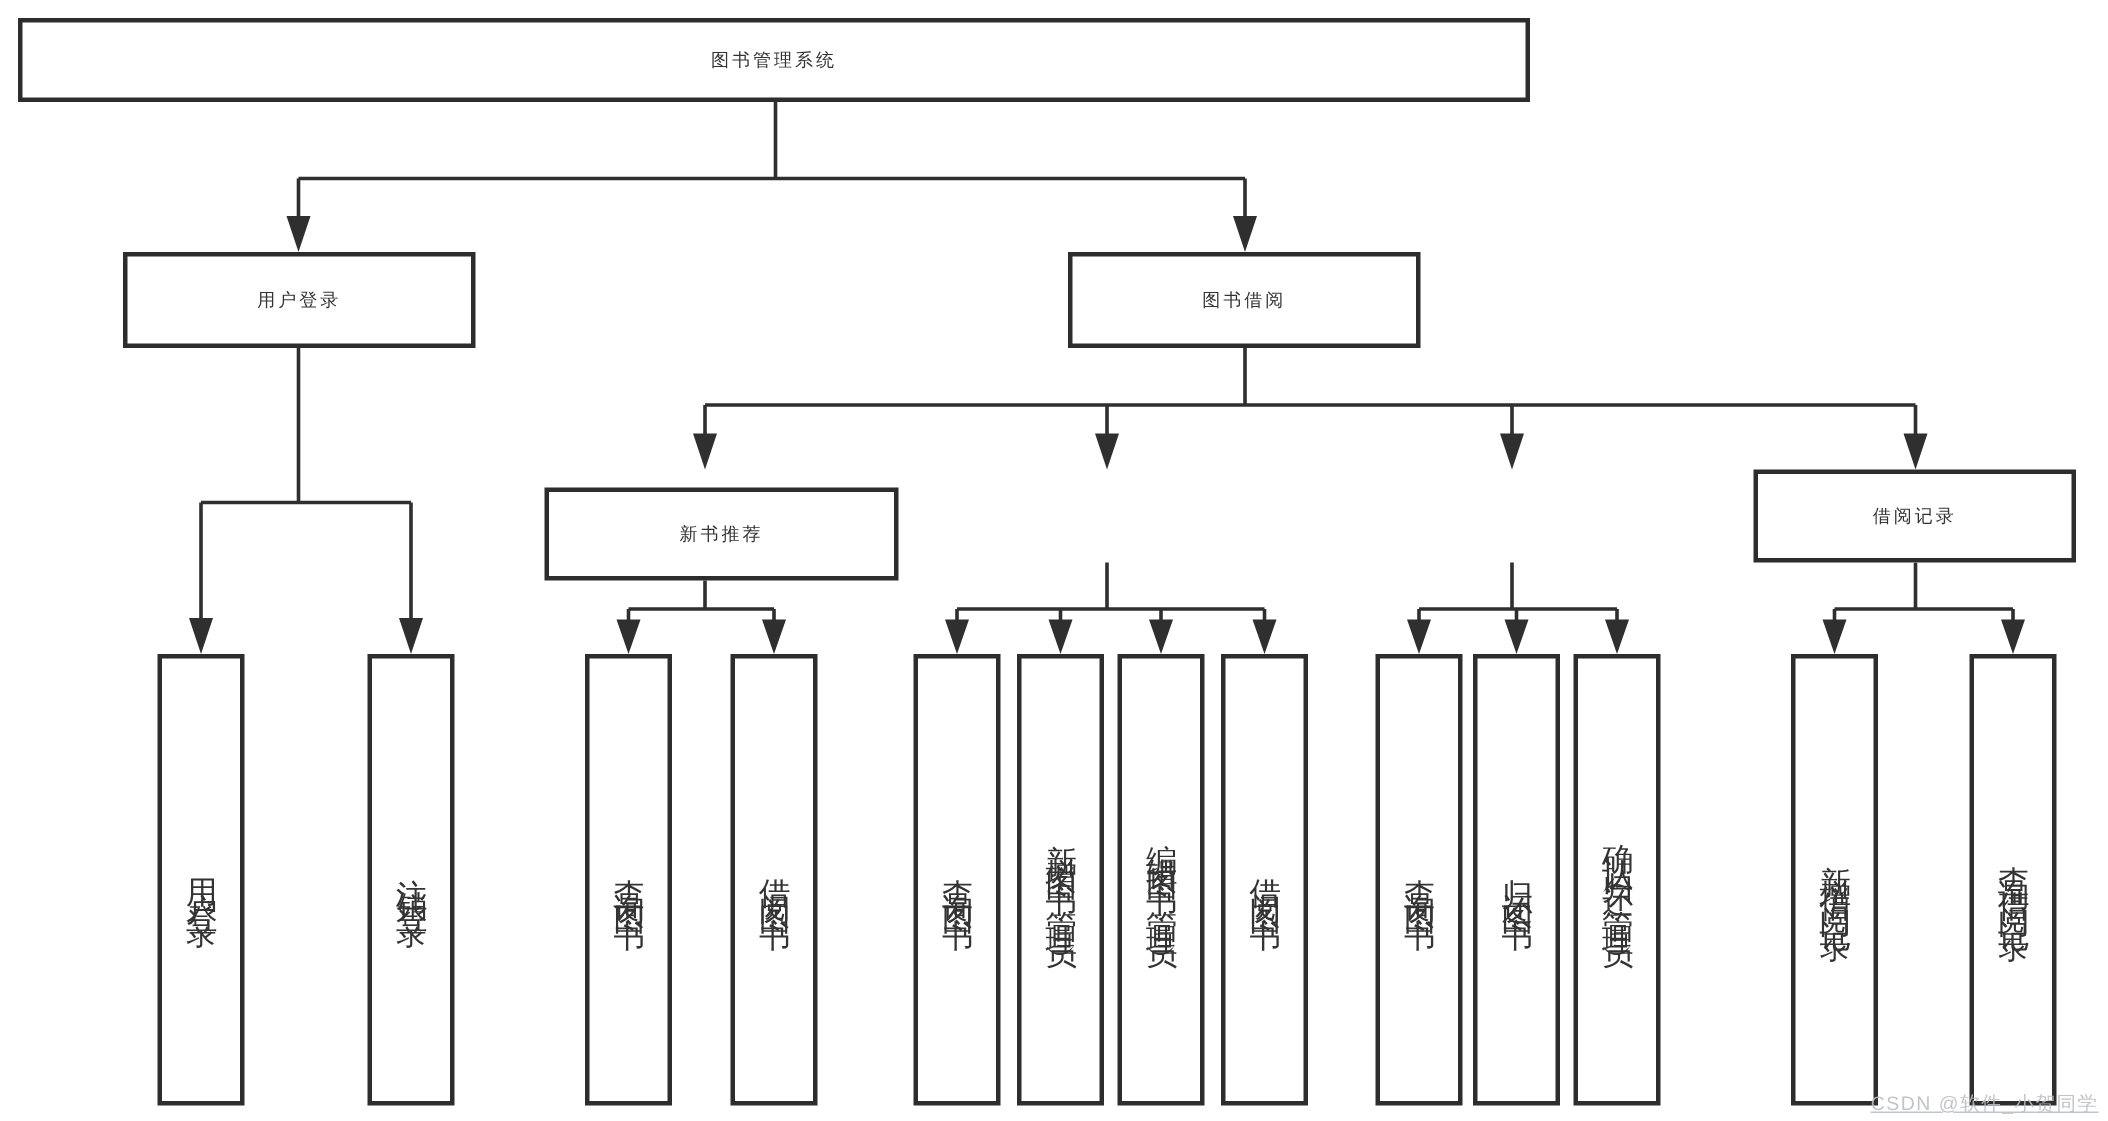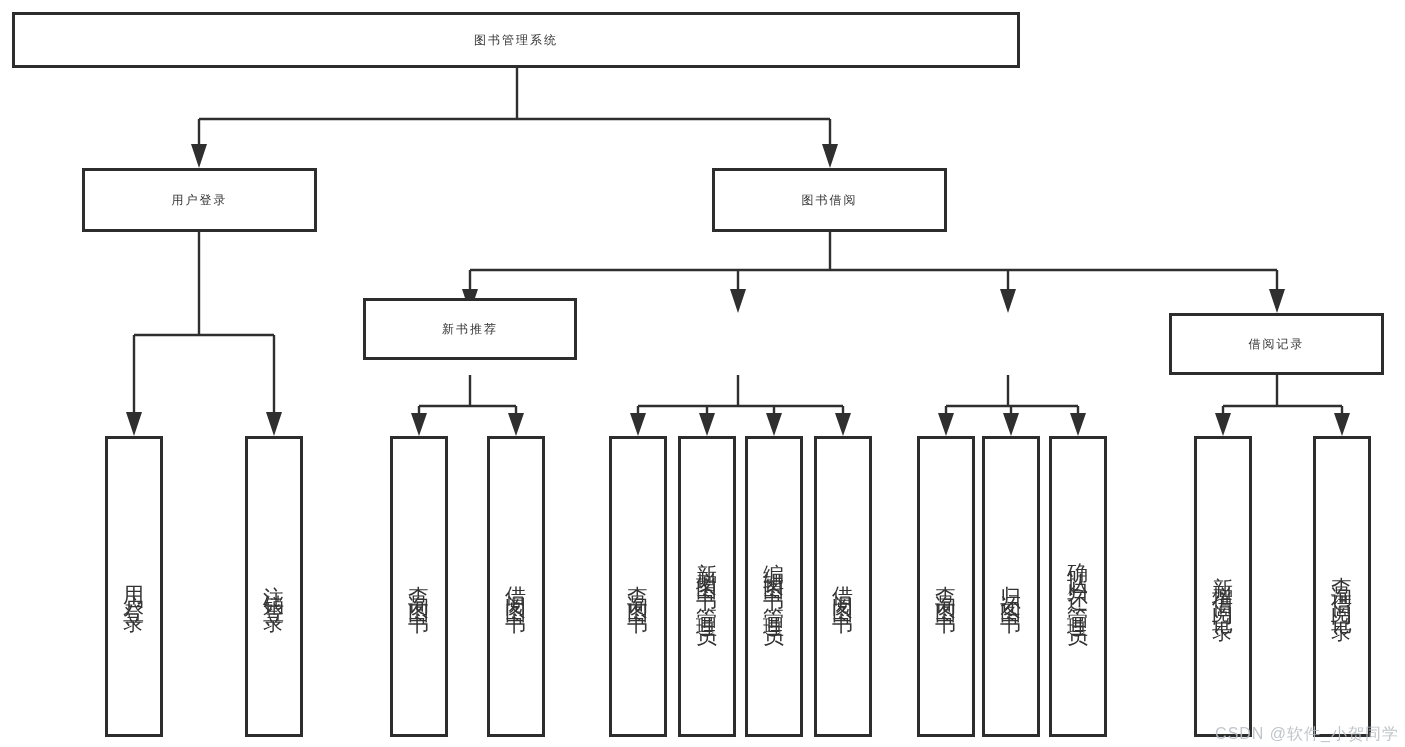--- a/index.html
+++ b/index.html
@@ -36,25 +36,26 @@
     text-orientation: mixed;
     font-size: 21px;
     line-height: 1;
     letter-spacing: 9px;
     white-space: nowrap;
   }
   .watermark {
     position: absolute;
     right: 6px;
     bottom: 2px;
-    font-size: 16px;
+    font-size: 13px;
     color: #b9bfc6;
     letter-spacing: 1px;
     z-index: 5;
     opacity: 0.9;
+    text-decoration: underline;
   }
 </style>
 </head>
 <body>
 
 <div class="canvas">
 
   <svg class="connectors" viewBox="0 0 1405 747" xmlns="http://www.w3.org/2000/svg">
     <g stroke="#2f2f2f" stroke-width="2.4" fill="#2f2f2f">
       <path d="M517,68 V119 M199,119 H830 M199,119 V147 M830,119 V147" fill="none"></path>
@@ -102,21 +103,21 @@
     <span>图书管理系统</span>
   </div>
 
   <div class="box h" style="left:82px; top:168px; width:235px; height:64px">
     <span>用户登录</span>
   </div>
   <div class="box h" style="left:712px; top:168px; width:235px; height:64px">
     <span>图书借阅</span>
   </div>
 
-  <div class="box h" style="left:363px; top:298px; width:214px; height:62px">
+  <div class="box h" style="left:363px; top:325px; width:236px; height:62px">
     <span>新书推荐</span>
   </div>
   <div class="box h" style="left:1169px; top:313px; width:215px; height:62px">
     <span>借阅记录</span>
   </div>
 
   <div class="box v" style="left:105px; top:436px; width:58px; height:301px">
     <span>用户登录</span>
   </div>
   <div class="box v" style="left:245px; top:436px; width:58px; height:301px">

